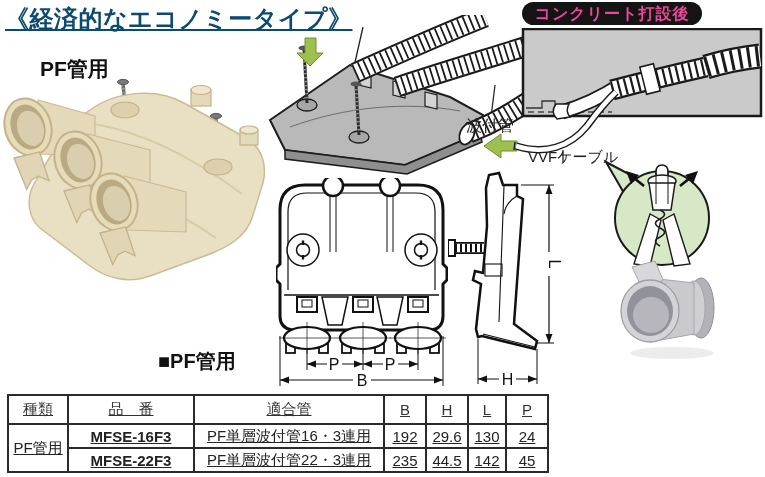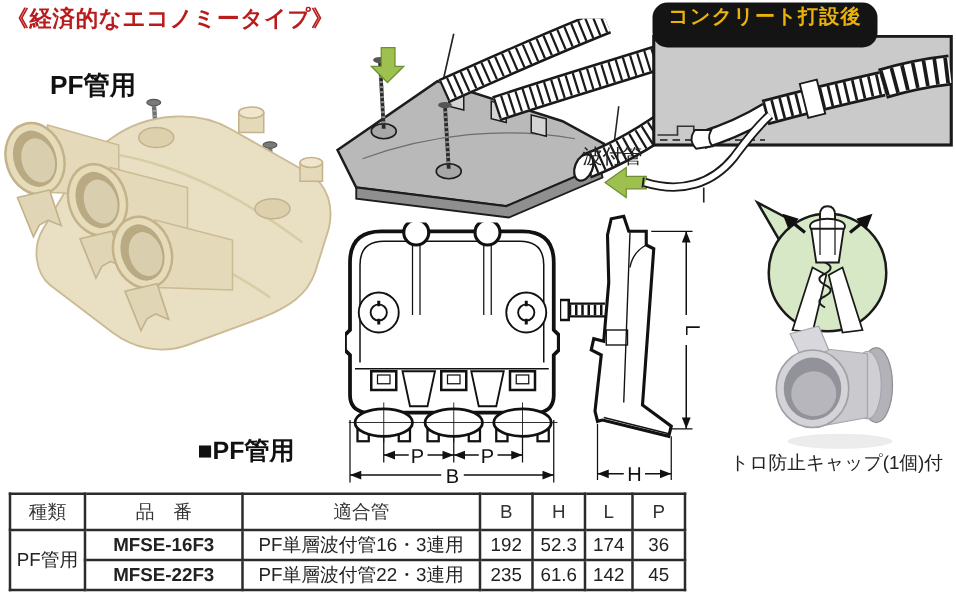--- a/index.html
+++ b/index.html
@@ -3,36 +3,36 @@
 <meta charset="utf-8">
 <style>
   * { margin:0; padding:0; box-sizing:border-box; }
   html,body { background:#ffffff; }
   #canvas {
     position:relative; width:765px; height:477px; background:#fff;
     font-family:"Liberation Sans","DejaVu Sans",sans-serif; color:#1a1a1a; overflow:hidden;
   }
   .abs { position:absolute; }
   .lbl { white-space:nowrap; line-height:1.15; }
-  .title { font-size:18px; font-weight:bold; letter-spacing:0.5px; color:#b91c1c; }
+  .title { font-size:24px; font-weight:bold; letter-spacing:0.5px; color:#0c4a6e;text-decoration:underline; }
   .big-label { font-size:21px; font-weight:bold; color:#111; }
   .callout { font-size:16px; color:#222; }
   .callout-sm { font-size:15px; color:#222; }
   .section-head { font-size:20px; font-weight:bold; color:#111; }
   .badge {
-    left:522px; top:2px; width:180px; height:36px; background:#141414; border-radius:12px;
-    color:#eab308; font-size:16px; font-weight:bold; text-align:center; line-height:23px; letter-spacing:1px;
+    left:522px; top:2px; width:180px; height:23px; background:#141414; border-radius:12px;
+    color:#ec4899; font-size:16px; font-weight:bold; text-align:center; line-height:23px; letter-spacing:1px;
   }
   svg { display:block; }
   svg text { font-family:"Liberation Sans","DejaVu Sans",sans-serif; fill:#111; }
   .z5 { z-index:5; }
 
   
   #spec-table { position:absolute; left:7px; top:394px; border-collapse:collapse; table-layout:fixed; background:#fff; }
-  #spec-table th, #spec-table td { border:2px solid #2b2b2b; text-align:center; vertical-align:middle; padding:0; overflow:hidden; }
+  #spec-table th, #spec-table td { border:2px solid #2b2b2b; text-align:center; vertical-align:middle; padding:0; overflow:hidden;text-decoration:underline; }
   #spec-table th { font-size:15px; font-weight:normal; color:#333; height:29px; }
   #spec-table td { font-size:15px; color:#222; height:24px; }
   .cell-type { font-size:15px; }
   .cell-part { font-weight:bold; font-size:19px; color:#0d0d0d; letter-spacing:0px; }
   .cell-compat { font-size:13px; color:#222; }
   .cell-num { font-size:15px; }
 </style>
 </head>
 <body>
 
@@ -318,22 +318,22 @@
 
   <div class="abs lbl title z5" style="left:5px;top:5px">《経済的なエコノミータイプ》</div>
 
   <div class="abs lbl big-label z5" style="left:40px;top:57px">PF管用</div>
 
 
   <div class="abs lbl callout z5" style="left:466px;top:117px">波付管</div>
 
   <div class="abs badge z5">コンクリート打設後</div>
 
-
-  <div class="abs lbl callout-sm z5" style="left:584px;top:362px">トロ防止キャップ(1個)付</div>
+  <div class="abs lbl callout-sm z5" style="left:528px;top:148px">VVFケーブル</div>
+
 
   <div class="abs lbl section-head z5" style="left:158px;top:350px">■PF管用</div>
 
   <table id="spec-table">
     <colgroup>
       <col style="width:60px">
         <col style="width:126px">
         <col style="width:190px">
       <col style="width:42px">
         <col style="width:42px">
@@ -348,28 +348,28 @@
       <th>B</th>
       <th>H</th>
       <th>L</th>
       <th>P</th>
     </tr>
     <tr>
       <td rowspan="2" class="cell-type">PF管用</td>
       <td class="cell-part">MFSE-16F3</td>
       <td class="cell-compat">PF単層波付管16・3連用</td>
       <td class="cell-num">192</td>
-      <td class="cell-num">52.3</td>
-      <td class="cell-num">174</td>
-      <td class="cell-num">36</td>
+      <td class="cell-num">29.6</td>
+      <td class="cell-num">130</td>
+      <td class="cell-num">24</td>
     </tr>
     <tr>
       <td class="cell-part">MFSE-22F3</td>
       <td class="cell-compat">PF単層波付管22・3連用</td>
       <td class="cell-num">235</td>
-      <td class="cell-num">61.6</td>
+      <td class="cell-num">44.5</td>
       <td class="cell-num">142</td>
       <td class="cell-num">45</td>
     </tr>
   </tbody>
     </table>
 
 </div>
 
 </body></html>

